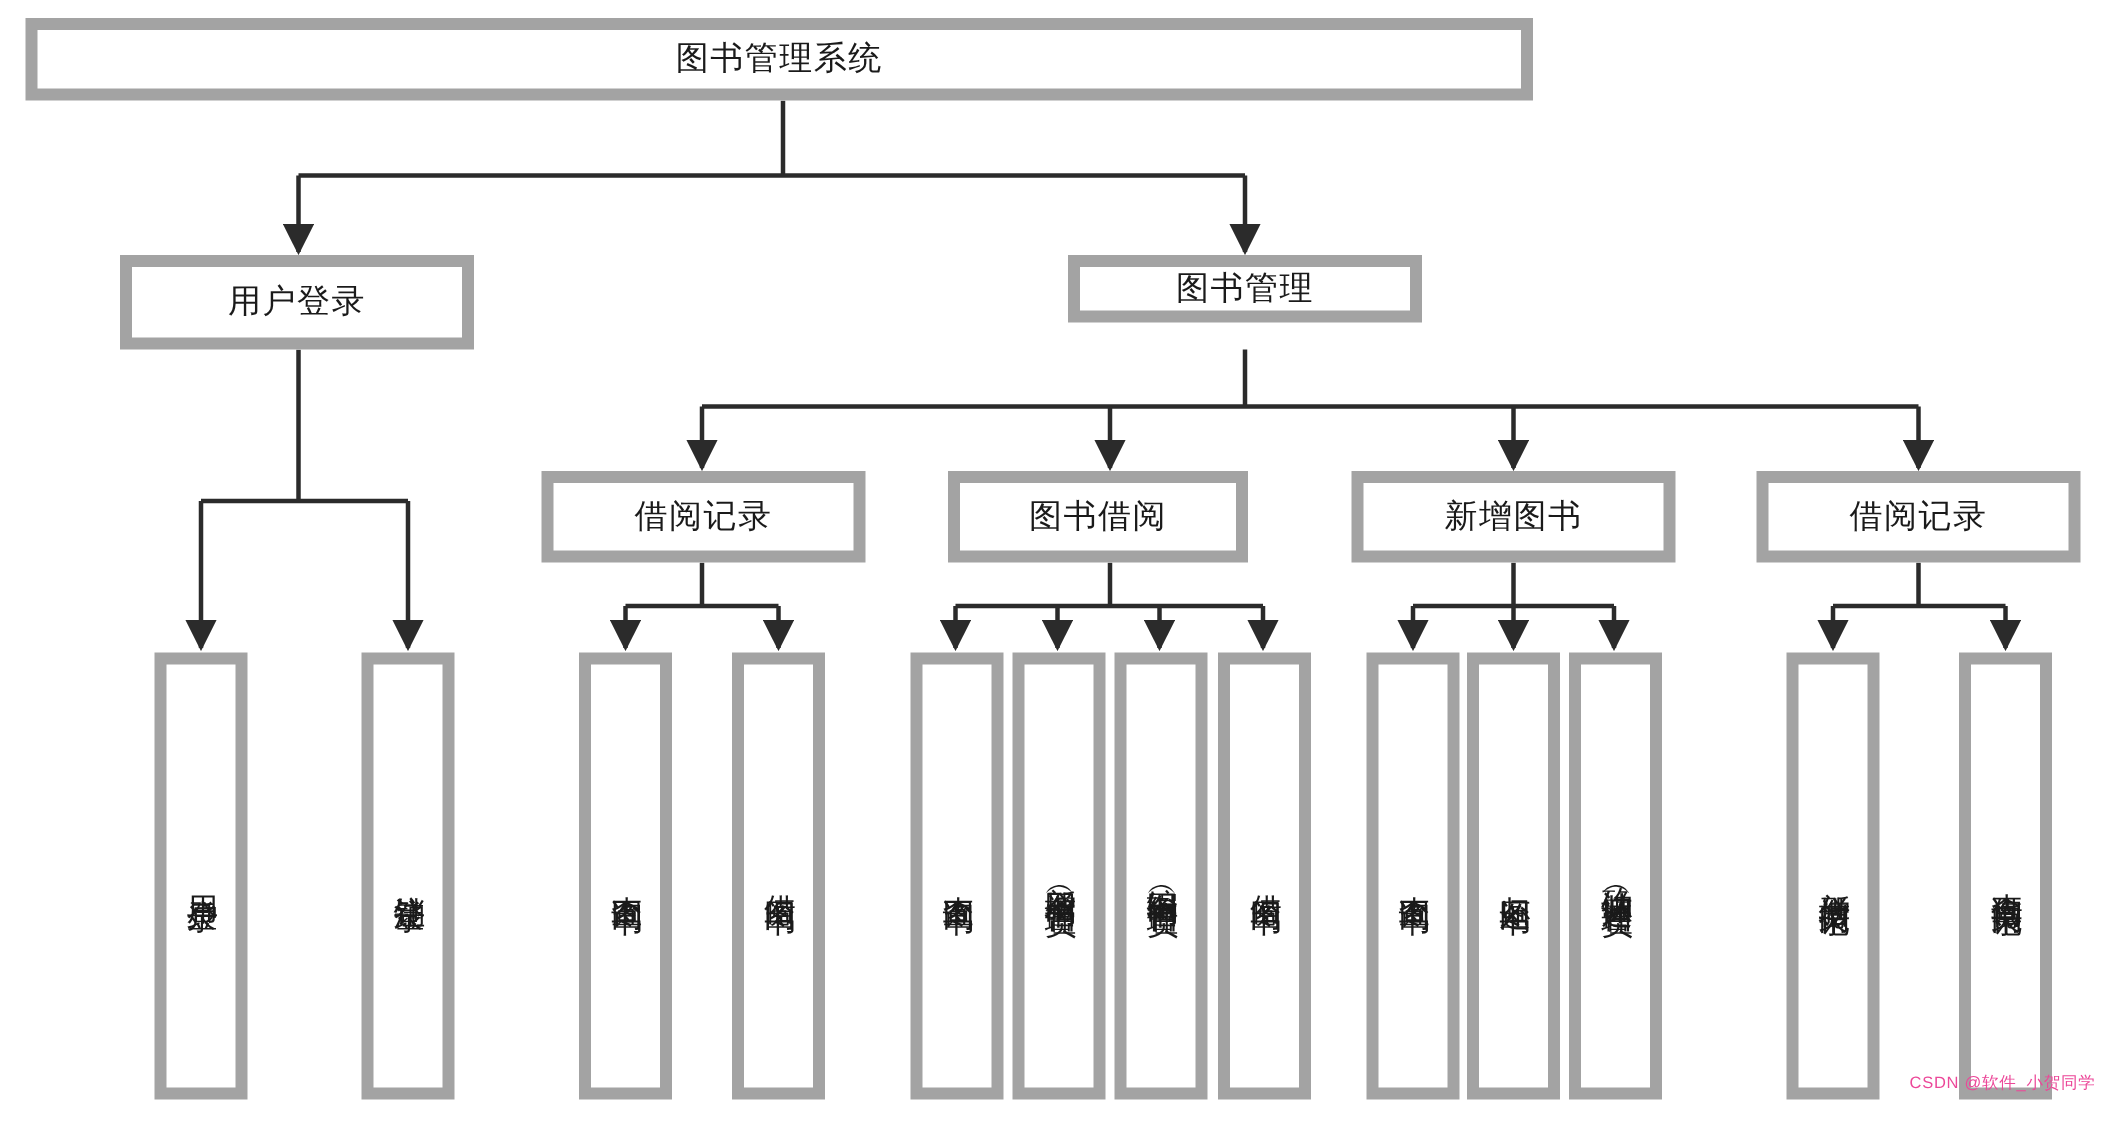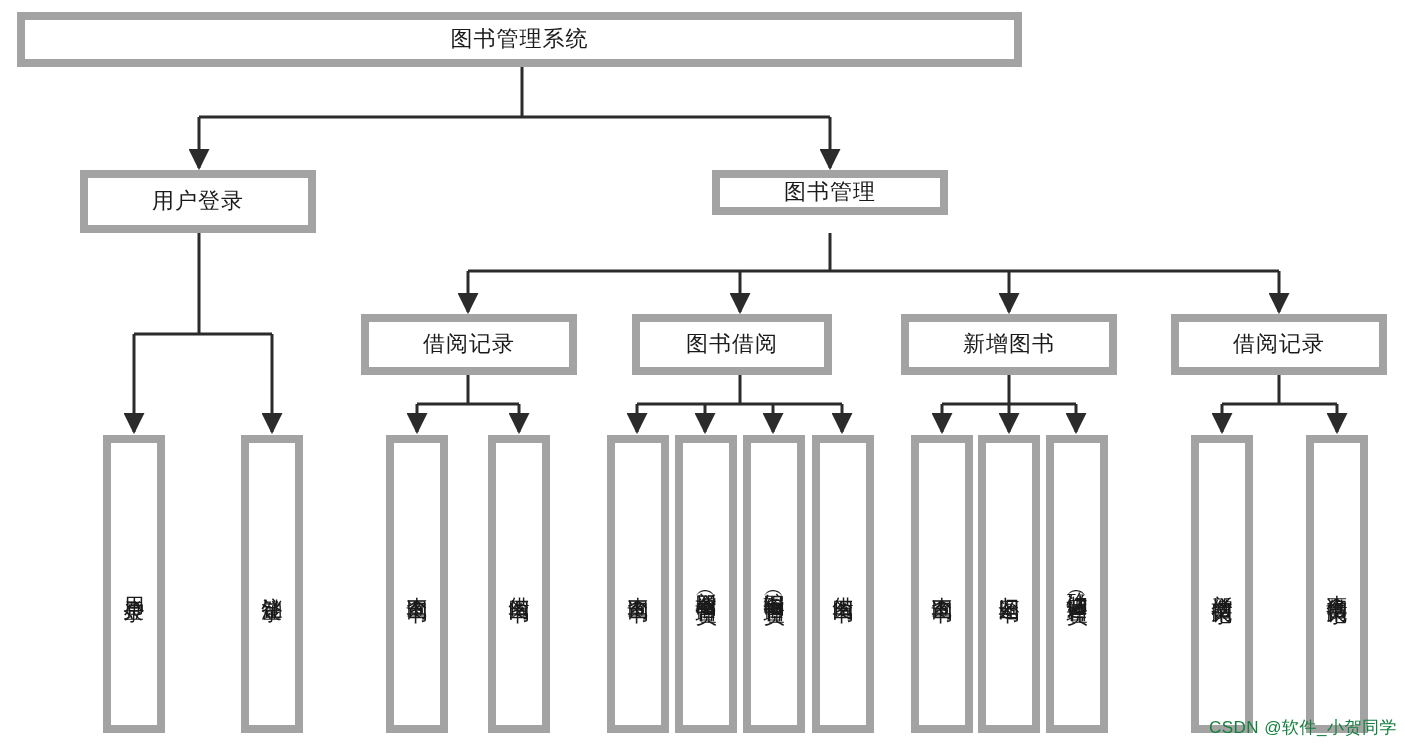--- a/index.html
+++ b/index.html
@@ -48,23 +48,23 @@
     writing-mode: vertical-rl;
     text-orientation: upright;
     white-space: nowrap;
     line-height: 1.05;
     letter-spacing: 2px;
     text-align: center;
   }
   .watermark {
     position: absolute;
     right: 8px;
-    bottom: 8px;
-    font-size: 17px;
-    color: #15803d;
+    bottom: 18px;
+    font-size: 11px;
+    color: #ec4899;
     white-space: nowrap;
     letter-spacing: 0.5px;
   }
 </style>
 </head>
 <body>
 
 <div id="canvas">
 
   <svg class="edges" viewBox="0 0 1405 747">

